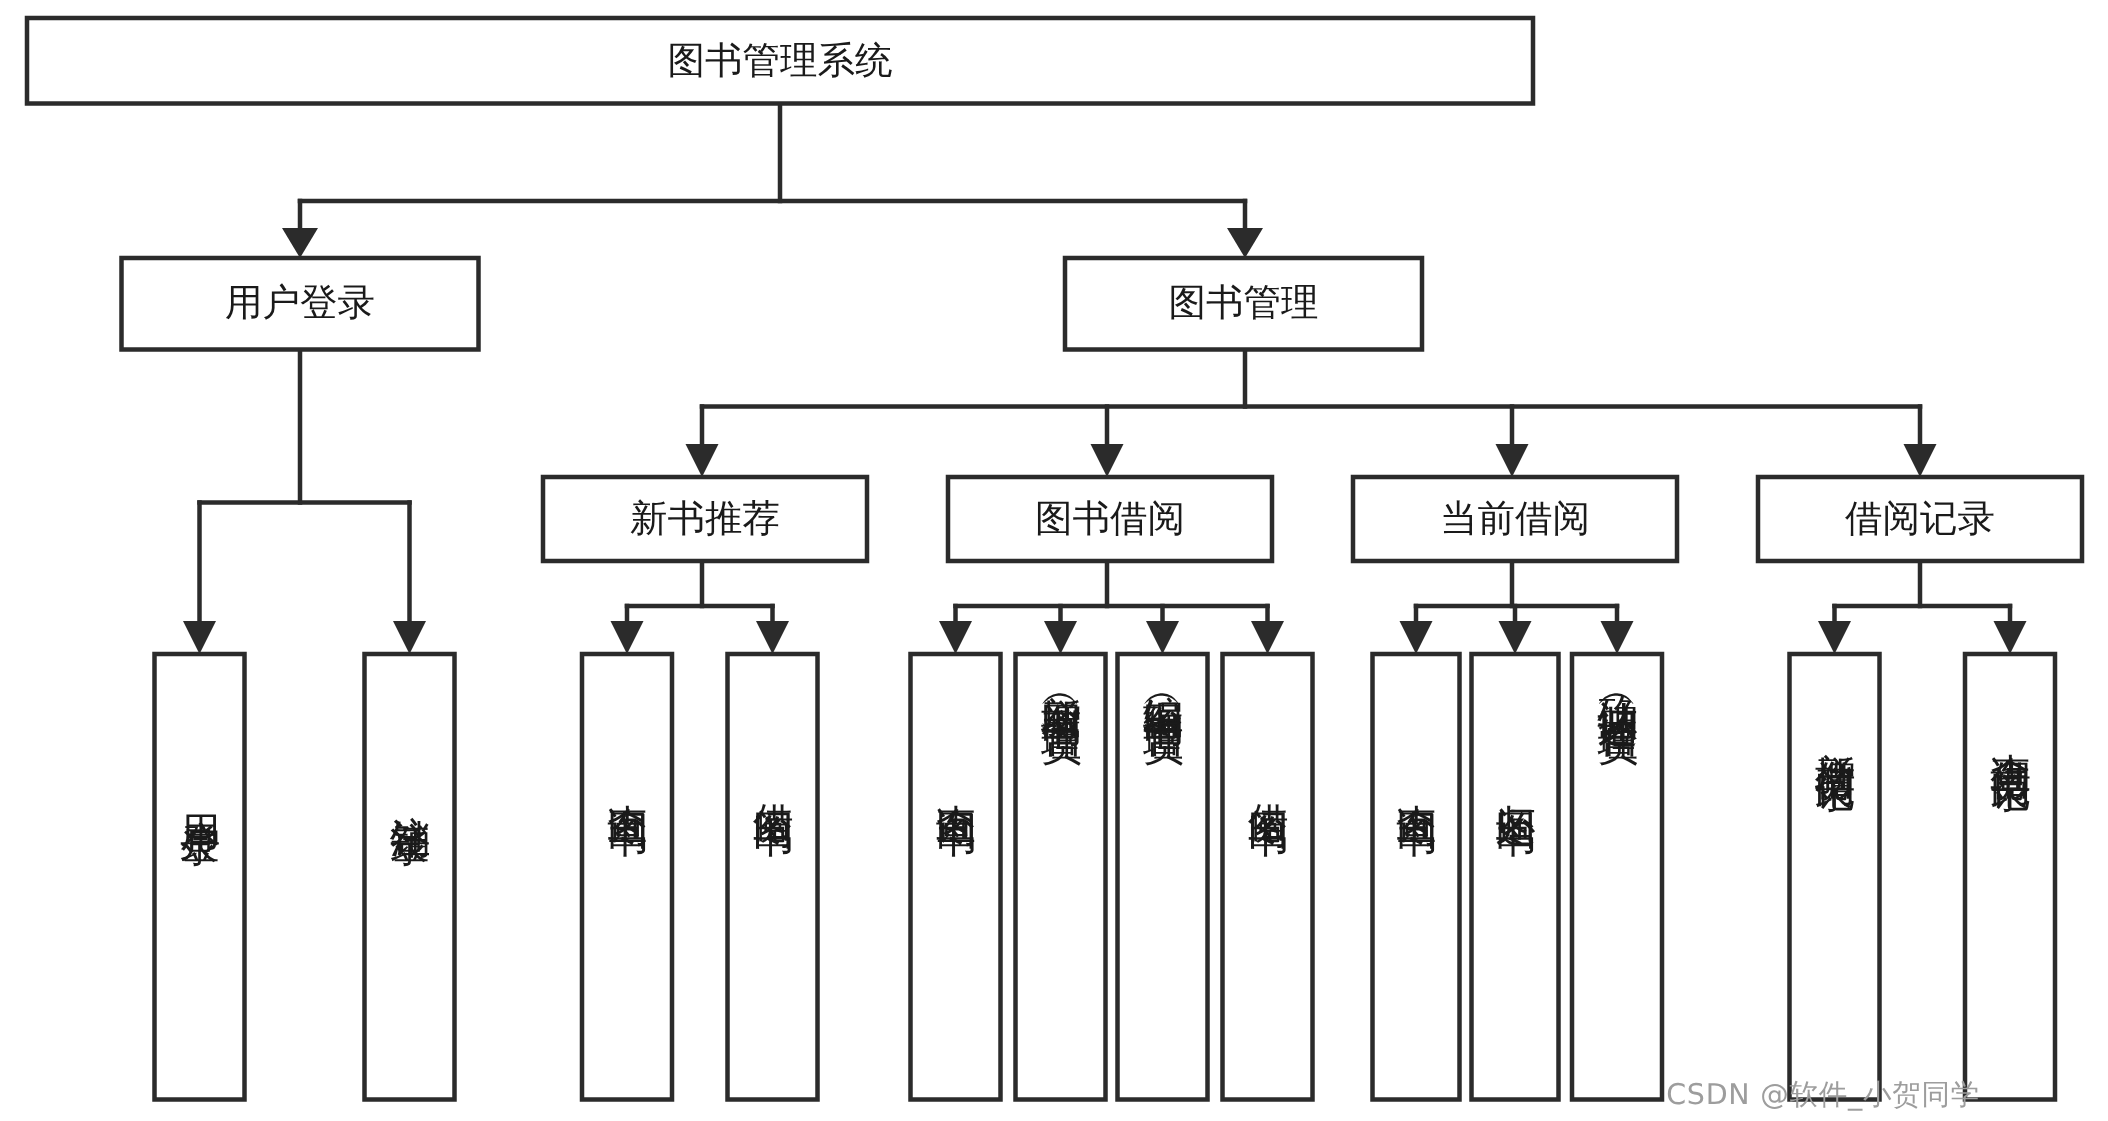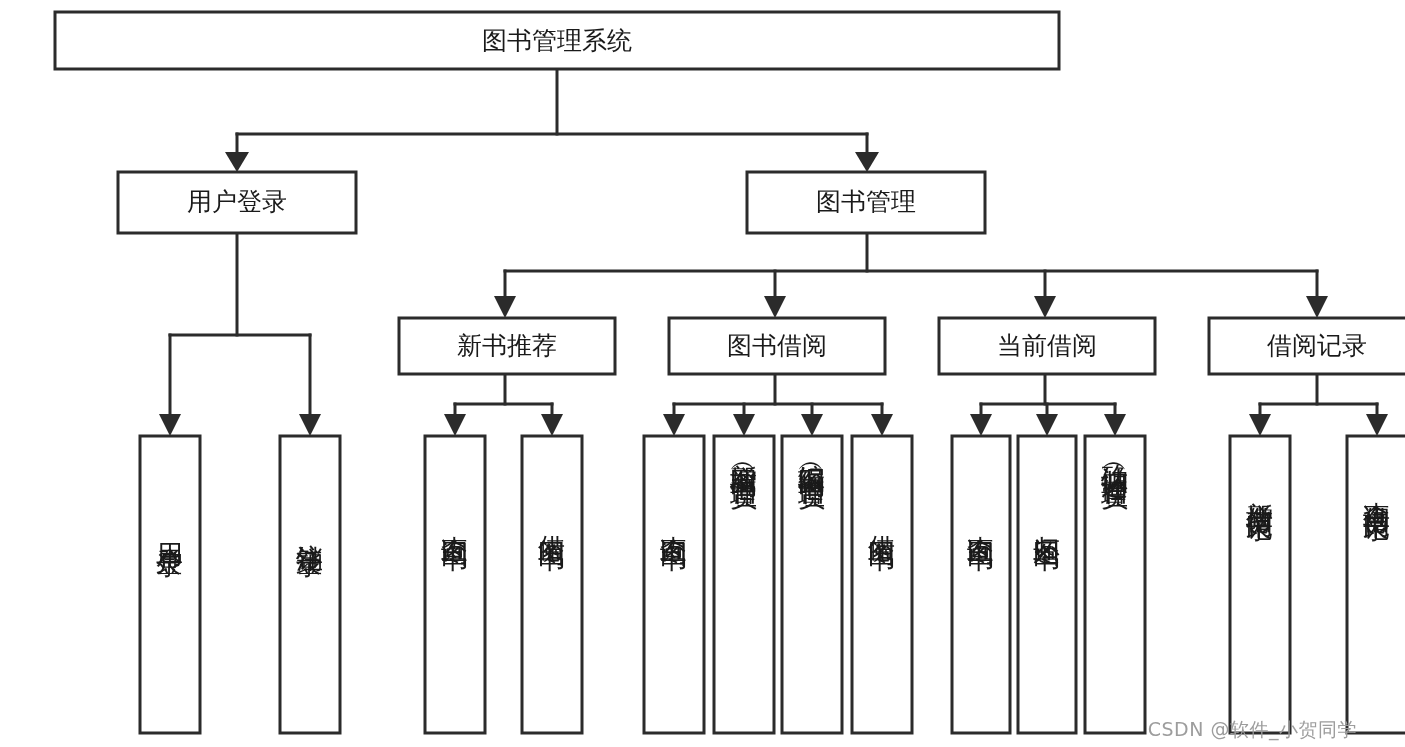--- a/index.html
+++ b/index.html
@@ -11,21 +11,20 @@
     width: 1405px;
     height: 747px;
     overflow: hidden;
     font-family: "DejaVu Sans", "Liberation Sans", sans-serif;
   }
   #diagram-root {
     position: relative;
     width: 1328px;
     height: 747px;
     background: #ffffff;
-    margin-left: 37px;
   }
   svg#tree-svg {
     position: absolute;
     left: 0;
     top: 0;
     width: 1405px;
     height: 747px;
   }
   .node-box {
     fill: #ffffff;

